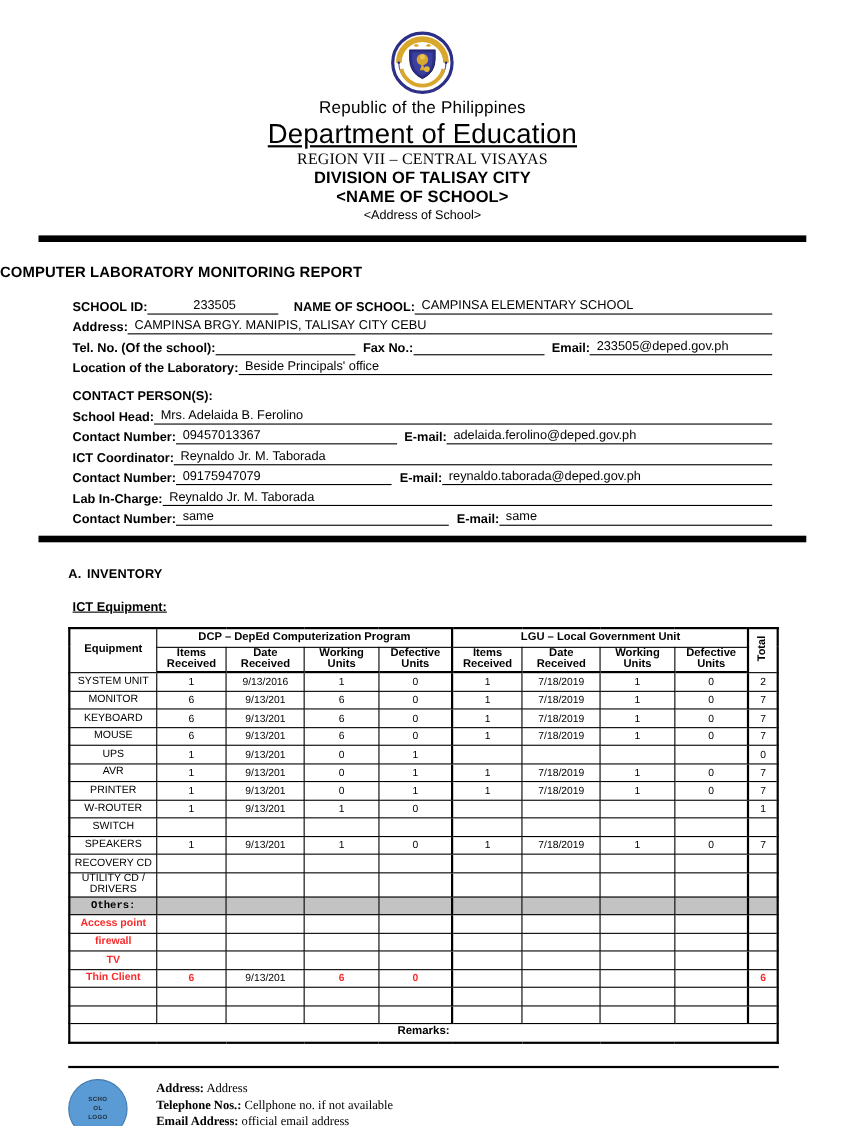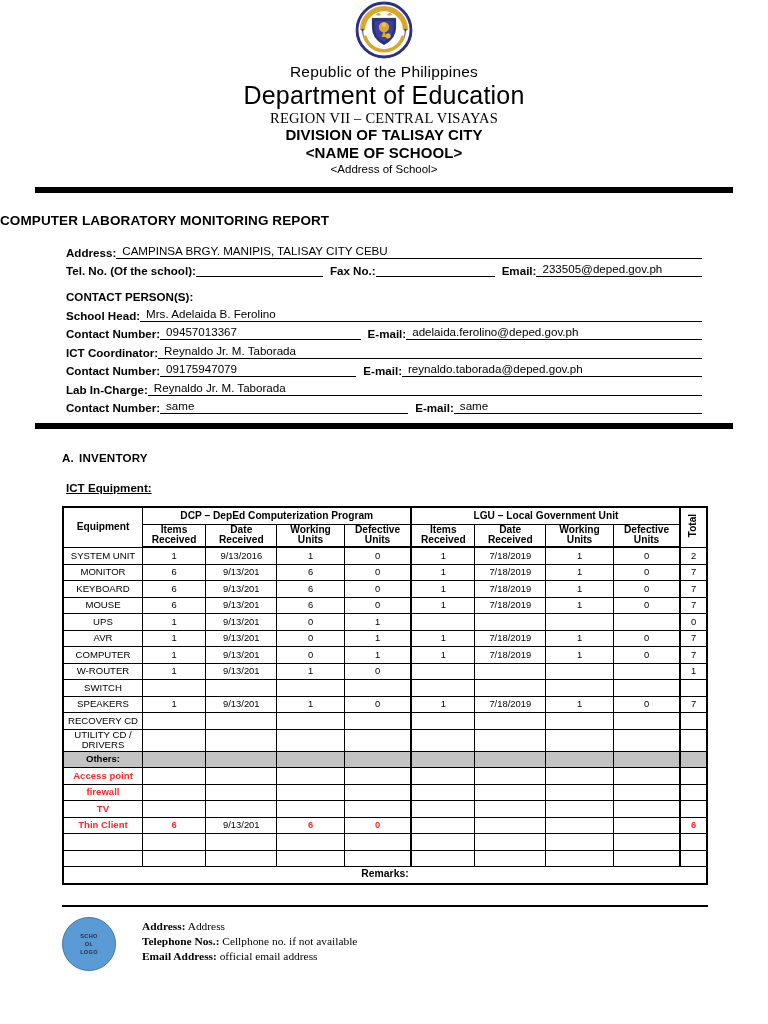--- a/index.html
+++ b/index.html
@@ -6,24 +6,24 @@
   body{
     width:768px;height:1024px;
     background:#ffffff;
     font-family:"Liberation Sans", sans-serif;
     color:#000;
     overflow:hidden;
   }
   .page{position:relative;width:768px;height:1024px;box-sizing:border-box;}
 
   
-  .letterhead{text-align:center;padding-top:1px;}
+  .letterhead{text-align:center;padding-top:28px;}
   .seal{width:58px;height:58px;margin:0 auto 4px;display:block;}
   .lh-republic{font-size:15.5px;letter-spacing:.2px;line-height:1.15;}
-  .lh-deped{font-size:25px;font-weight:400;line-height:1.2;letter-spacing:.2px;margin-top:-1px;}
+  .lh-deped{font-size:25px;font-weight:400;line-height:1.2;letter-spacing:.2px;margin-top:-1px;text-decoration:underline;}
   .lh-region{font-family:"Liberation Serif", serif;font-size:14.5px;line-height:1.15;letter-spacing:.2px;}
   .lh-division{font-size:15px;font-weight:bold;line-height:1.18;letter-spacing:.1px;}
   .lh-school{font-size:15px;font-weight:bold;line-height:1.18;letter-spacing:.1px;}
   .lh-address{font-size:11.5px;line-height:1.2;margin-top:1px;}
 
   .rule-thick{height:6px;background:#000;margin:10px 35px 0 35px;}
   .rule-thick2{height:6px;background:#000;margin:0 35px;}
 
   
   .report-title{
@@ -76,21 +76,21 @@
     writing-mode:vertical-rl;transform:rotate(180deg);
     font-size:10px;font-weight:bold;white-space:nowrap;
     display:inline-block;
   }
   td.eq{
     text-align:left;padding-left:4px;font-size:9.6px;
     white-space:nowrap;
   }
   td.eq.two-line{white-space:normal;line-height:1.1;}
   tr.r-others td{background:#c3c3c3;font-weight:bold;}
-  tr.r-others td.eq{font-weight:bold;}
+  tr.r-others td.eq{font-weight:bold;font-family:Liberation Mono, monospace;}
   tr.red td{color:#fb2a2a;font-weight:bold;}
   tr.red td.black{color:#000;font-weight:normal;}
   td.dt{font-size:9.4px;}
   .tall{height:26px;}
   td.remarks{
     text-align:left;font-weight:bold;font-size:10.4px;
     height:34px;vertical-align:top;padding:3px 0 0 5px;
   }
   
   .sep-left{border-left:2.5px solid #000 !important;}
@@ -144,38 +144,49 @@
     <div class="lh-school">&lt;NAME OF SCHOOL&gt;</div>
     <div class="lh-address">&lt;Address of School&gt;</div>
   </div>
 
   <div class="rule-thick"></div>
 
   <div class="report-title">COMPUTER LABORATORY MONITORING REPORT</div>
 
   <div class="form-block">
 
+    <div class="frow">
+      <span class="lab">SCHOOL ID:</span>
+      <span class="val fixed-id" style="text-align:center;">233505</span>
+      <span class="gap"></span>
+      <span class="lab">NAME OF SCHOOL:</span>
+      <span class="val">CAMPINSA ELEMENTARY SCHOOL</span>
+    </div>
 
     <div class="frow">
       <span class="lab">Address:</span>
       <span class="val">CAMPINSA BRGY. MANIPIS, TALISAY CITY CEBU</span>
     </div>
 
     <div class="frow">
       <span class="lab">Tel. No. (Of the school):</span>
       <span class="val fixed-tel"></span>
       <span class="gap-s"></span>
       <span class="lab">Fax No.:</span>
       <span class="val fixed-fax"></span>
       <span class="gap-s"></span>
       <span class="lab">Email:</span>
       <span class="val">233505@deped.gov.ph</span>
     </div>
 
 
+    <div class="frow">
+      <span class="lab">Location of the Laboratory:</span>
+      <span class="val">Beside Principals' office</span>
+    </div>
   </div>
 
   <div class="contact-block">
     <div class="section-head">CONTACT PERSON(S):</div>
 
     <div class="frow">
       <span class="lab">School Head:</span>
       <span class="val">Mrs. Adelaida B. Ferolino</span>
     </div>
 
@@ -322,21 +333,21 @@
             <td class="dt">9/13/201</td>
             <td>0</td>
             <td>1</td>
             <td class="sep-left">1</td>
             <td class="dt">7/18/2019</td>
             <td>1</td>
             <td>0</td>
             <td class="sep-left">7</td>
           </tr>
           <tr>
-            <td class="eq">COMPUTER</td>
+            <td class="eq">PRINTER</td>
             <td>1</td>
             <td class="dt">9/13/201</td>
             <td>0</td>
             <td>1</td>
             <td class="sep-left">1</td>
             <td class="dt">7/18/2019</td>
             <td>1</td>
             <td>0</td>
             <td class="sep-left">7</td>
           </tr>

